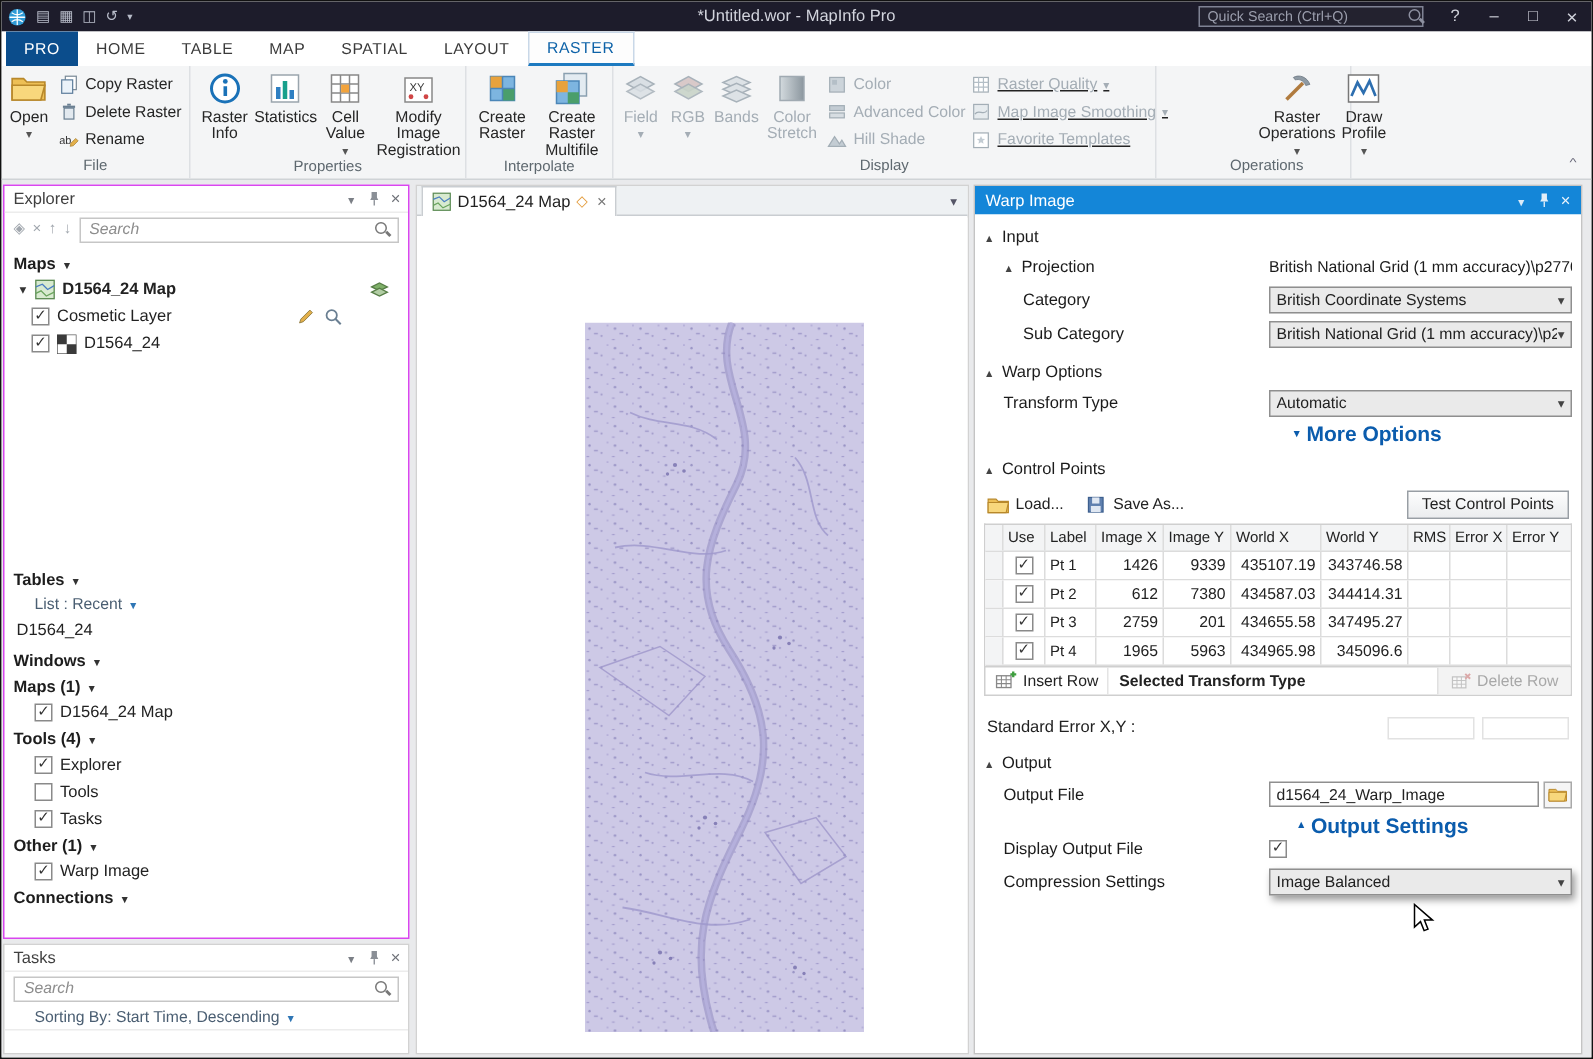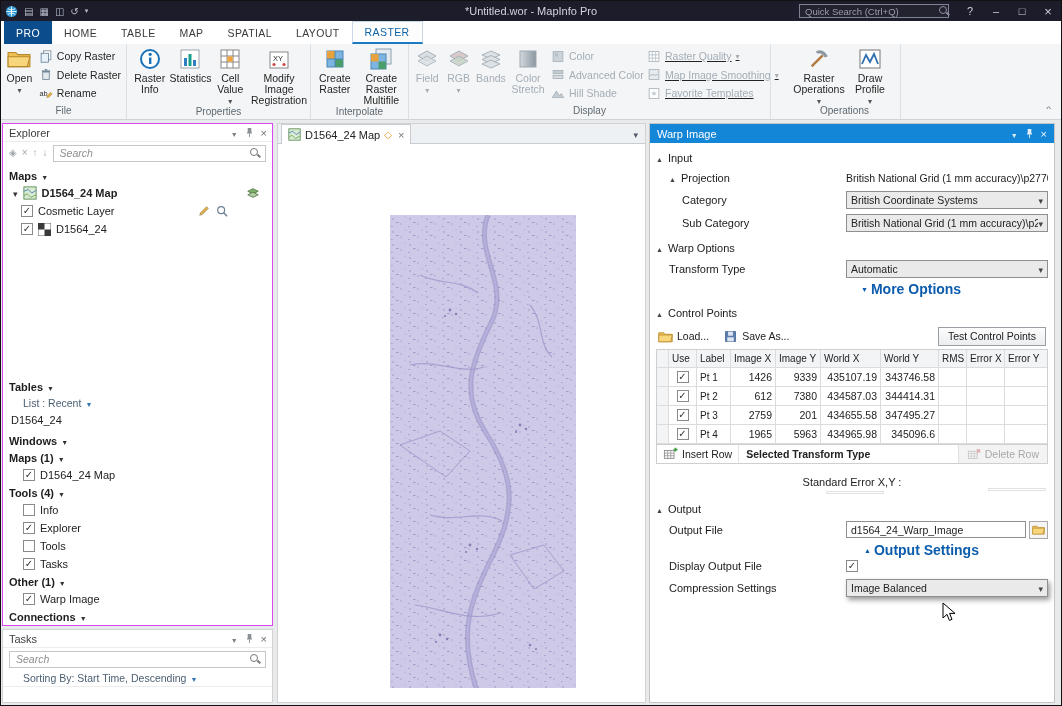--- a/index.html
+++ b/index.html
@@ -132,21 +132,21 @@
   .cp-cell.ctr{justify-content:center;padding:0;}
   .cp-cell.sel{background:#f3f4f5;}
 
   .insert-bar{display:flex;align-items:center;height:20px;border:1px solid #cfcfcf;background:#fff;}
   .insert-btn{display:flex;align-items:center;gap:4px;padding:0 6px;height:100%;border-right:1px solid #e4e4e4;font-size:10.5px;}
   .insert-btn svg{width:15px;height:14px;}
   .sel-transform{font-weight:bold;font-size:10.5px;margin-left:7px;}
   .delete-btn{margin-left:auto;display:flex;align-items:center;gap:4px;padding:0 8px;height:100%;border-left:1px solid #e0e0e0;background:#f3f3f3;color:#a8a8a8;font-size:10.5px;}
   .delete-btn svg{width:14px;height:13px;opacity:.45;}
 
-  .stderr-row{display:flex;align-items:center;height:18px;margin-top:12px;padding:0 2px;flex-direction:column;}
+  .stderr-row{display:flex;align-items:center;height:18px;margin-top:12px;padding:0 2px;}
   .stderr-box{width:58px;height:15px;border:1px solid #e2e2e2;margin-left:5px;}
   .stderr-box.first{margin-left:auto;}
 
   .cursor{position:absolute;z-index:60;}
 </style>
 </head>
 <body>
 
 <div class="app">
 
@@ -422,21 +422,21 @@
               </span>
             <span>Favorite Templates</span>
           </div>
         </div>
       </div>
       <div class="glabel">Display</div>
     </div>
 
     <div class="rgroup" style="width:130px;padding-left:20px;">
       <div class="ritems">
-        <div class="rbtn" style="width:56px;">
+        <div class="rbtn" style="width:56px;margin-left:46px;">
           <span class="ric">
               <svg viewBox="0 0 24 24">
                 <path d="M4 20L16 8" stroke="#b07b3e" stroke-width="2.6"></path>
                 <path d="M9 4c4-2.5 10-.5 12 5l-3 .8C16.5 6 13 4.8 10.5 5.8Z" fill="#8e9aa4" stroke="#6e7a84" stroke-width=".6"></path>
               </svg>
             </span>
           <span>Raster Operations</span>
           <span class="dd"></span>
         </div>
         <div class="rbtn" style="width:46px;">
@@ -555,24 +555,20 @@
           <span>Maps (1)</span>
             <span class="tridn"></span>
         </div>
         <div class="trow pl20">
           <span class="cb checked"></span>
           <span class="tlabel">D1564_24 Map</span>
         </div>
         <div class="esec sub">
           <span>Tools (4)</span>
             <span class="tridn"></span>
-        </div>
-        <div class="trow pl20">
-          <span class="cb"></span>
-          <span class="tlabel">Info</span>
         </div>
         <div class="trow pl20">
           <span class="cb checked"></span>
           <span class="tlabel">Explorer</span>
         </div>
         <div class="trow pl20">
           <span class="cb"></span>
           <span class="tlabel">Tools</span>
         </div>
         <div class="trow pl20">

